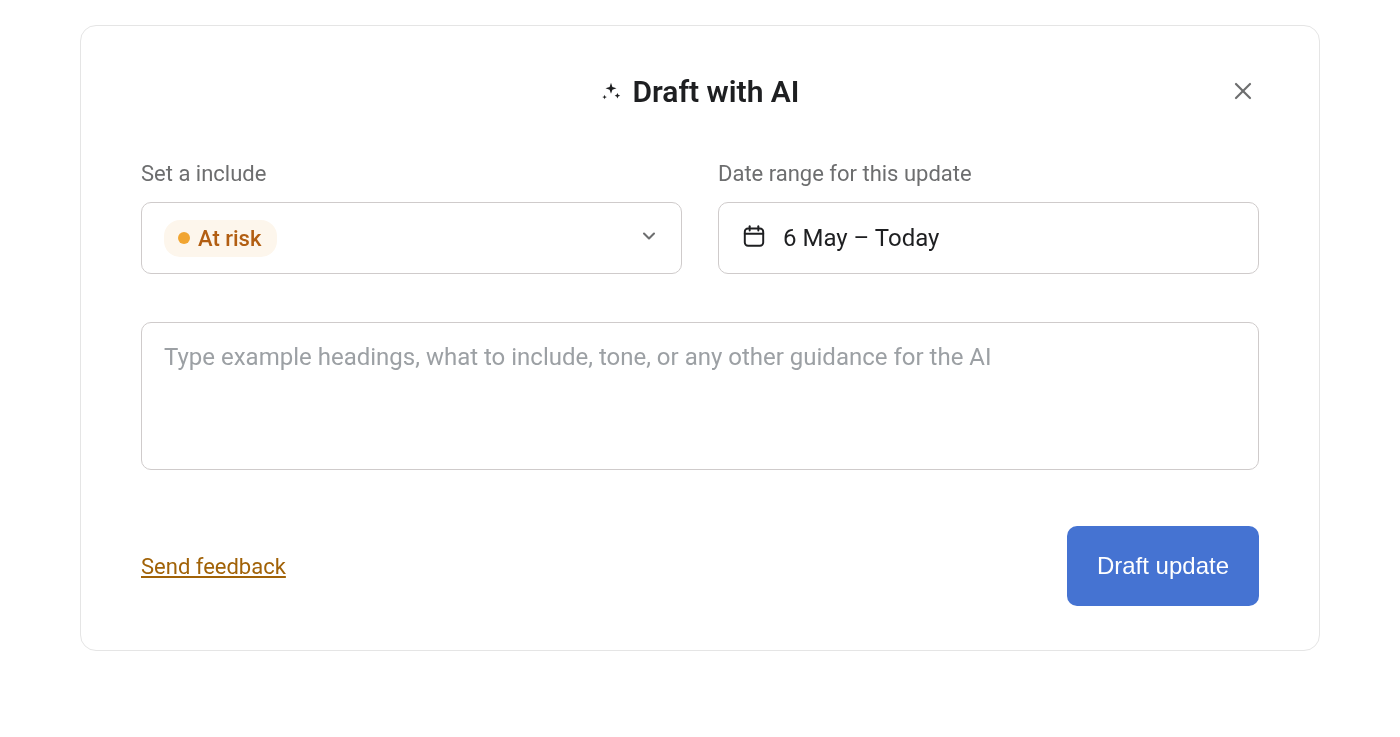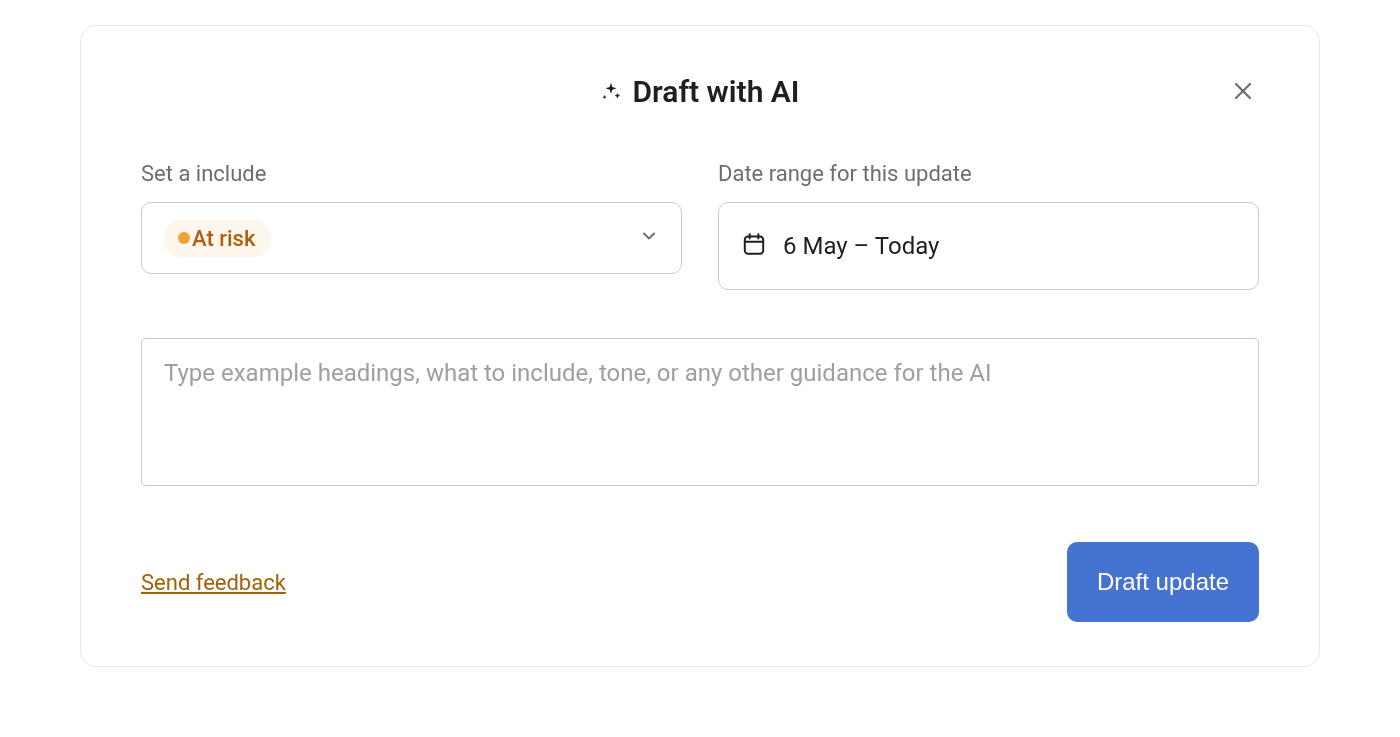--- a/index.html
+++ b/index.html
@@ -91,21 +91,21 @@
       display: flex;
       align-items: center;
       padding: 0 22px;
       background: #ffffff;
       cursor: pointer;
       justify-content: space-between;
     }
     .status-pill {
       display: inline-flex;
       align-items: center;
-      gap: 2px;
+      gap: 8px;
       background: #fdf6ec;
       padding: 6px 16px 6px 14px;
       border-radius: 16px;
     }
     .status-dot {
       width: 12px;
       height: 12px;
       border-radius: 50%;
       background: #f1a531;
     }
@@ -115,21 +115,21 @@
       font-weight: 500;
     }
     .chevron {
       color: #6d6e6f;
       width: 20px;
       height: 20px;
     }
     .date-box {
       border: 1px solid #cfcbcb;
       border-radius: 10px;
-      height: 88px;
+      height: 72px;
       display: flex;
       align-items: center;
       padding: 0 22px;
       background: #ffffff;
       cursor: pointer;
       gap: 16px;
     }
     .calendar-icon {
       width: 26px;
       height: 26px;
@@ -140,21 +140,21 @@
       color: #1e1f21;
     }
     .guidance-section {
       display: flex;
       flex-direction: column;
       gap: 16px;
       margin-bottom: 56px;
     }
     .guidance-textarea {
       border: 1px solid #cfcbcb;
-      border-radius: 4px;
+      border-radius: 10px;
       width: 100%;
       height: 148px;
       padding: 20px 22px;
       font-size: 24px;
       font-family: inherit;
       color: #404040;
       resize: none;
       outline: none;
     }
     .guidance-textarea::placeholder {

